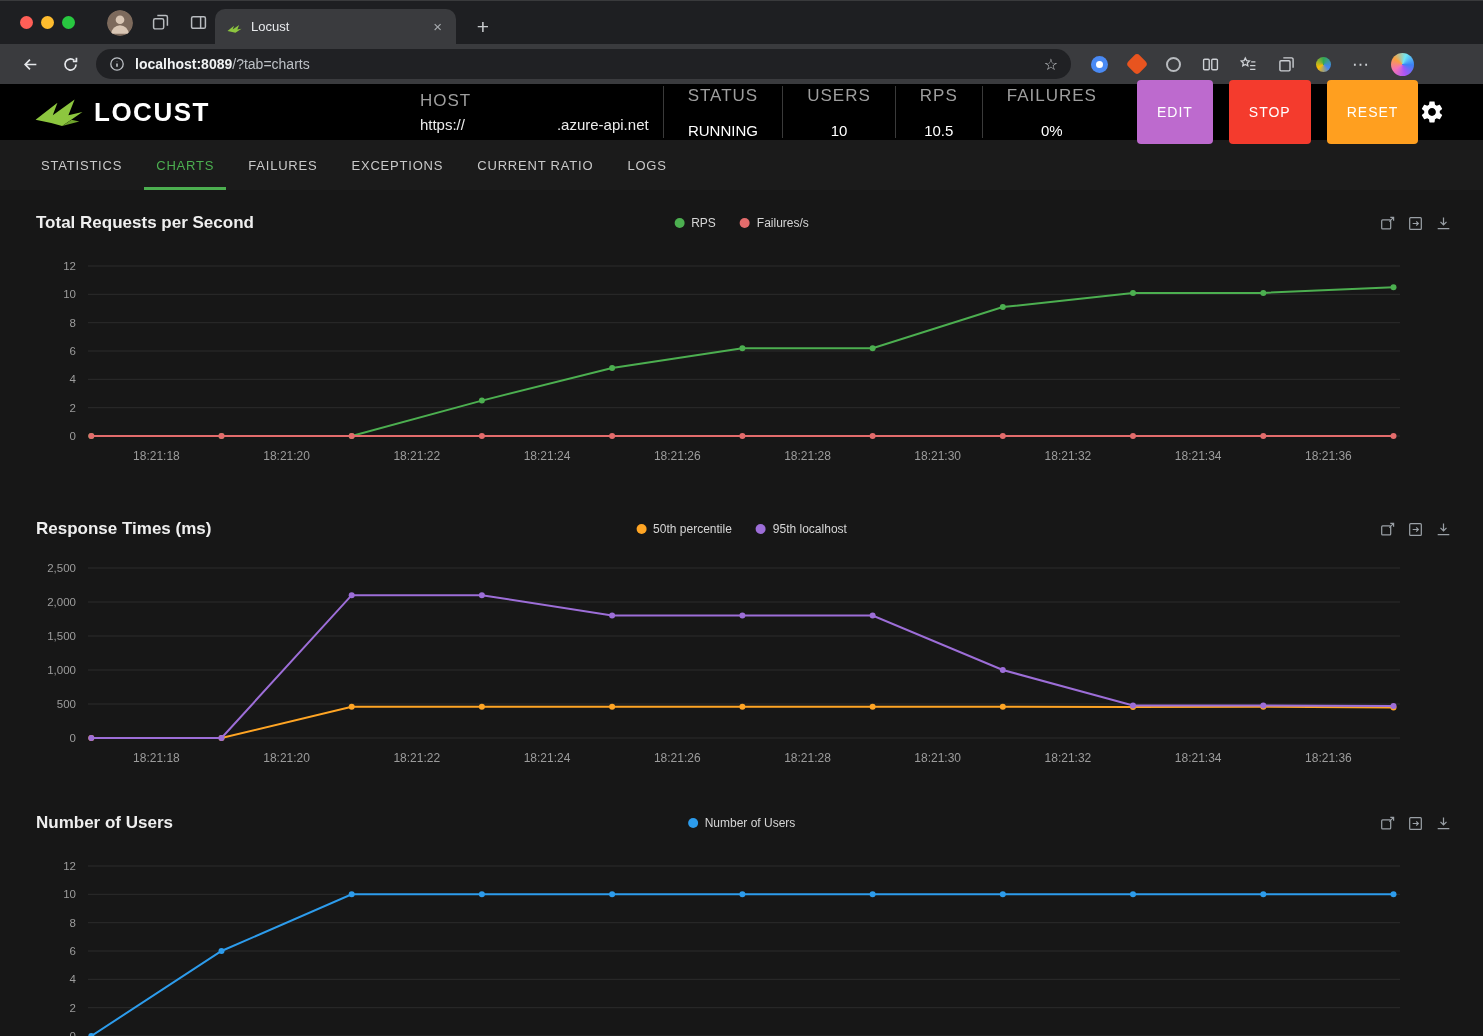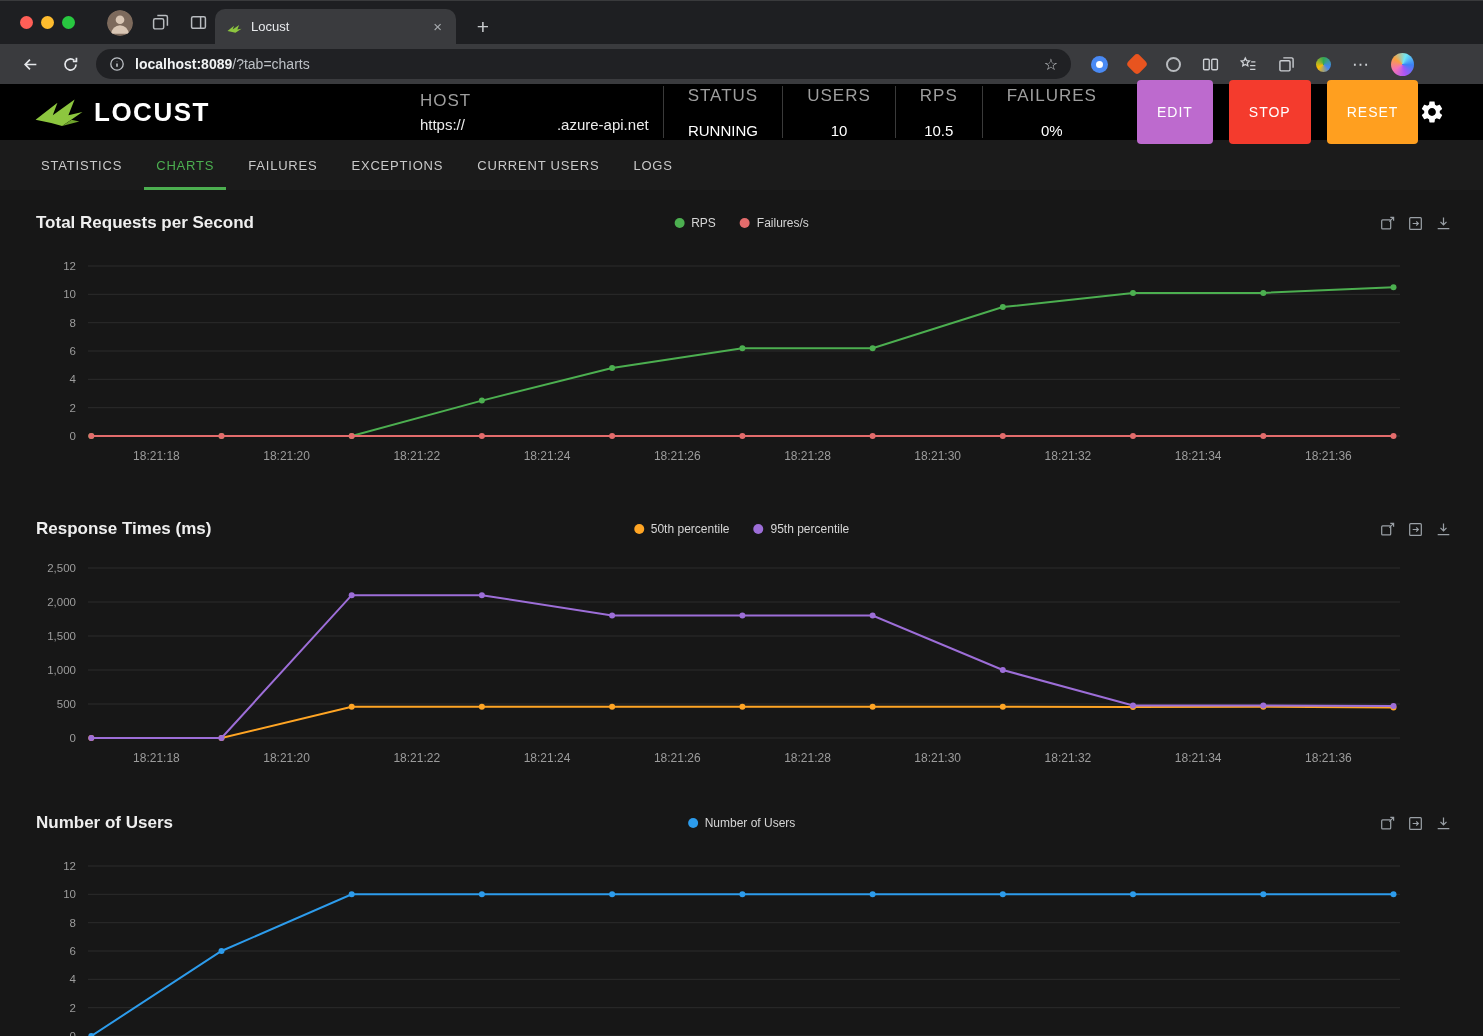--- a/index.html
+++ b/index.html
@@ -238,21 +238,21 @@
         <path d="M19.14 12.94c.04-.3.06-.61.06-.94 0-.32-.02-.64-.07-.94l2.03-1.58c.18-.14.23-.41.12-.61l-1.92-3.32c-.12-.22-.37-.29-.59-.22l-2.39.96c-.5-.38-1.03-.7-1.62-.94l-.36-2.54c-.04-.24-.24-.41-.48-.41h-3.84c-.24 0-.43.17-.47.41l-.36 2.54c-.59.24-1.13.57-1.62.94l-2.39-.96c-.22-.08-.47 0-.59.22L2.74 8.87c-.12.21-.08.47.12.61l2.03 1.58c-.05.3-.09.63-.09.94s.02.64.07.94l-2.03 1.58c-.18.14-.23.41-.12.61l1.92 3.32c.12.22.37.29.59.22l2.39-.96c.5.38 1.03.7 1.62.94l.36 2.54c.05.24.24.41.48.41h3.84c.24 0 .44-.17.47-.41l.36-2.54c.59-.24 1.13-.56 1.62-.94l2.39.96c.22.08.47 0 .59-.22l1.92-3.32c.12-.22.07-.47-.12-.61l-2.01-1.58zM12 15.6c-1.98 0-3.6-1.62-3.6-3.6s1.62-3.6 3.6-3.6 3.6 1.62 3.6 3.6-1.62 3.6-3.6 3.6z"></path>
       </svg>
   </span>
 </header>
 
 <nav class="app-tabs">
   <span class="app-tab">STATISTICS</span>
   <span class="app-tab active">CHARTS</span>
   <span class="app-tab">FAILURES</span>
   <span class="app-tab">EXCEPTIONS</span>
-  <span class="app-tab">CURRENT USERS</span>
+  <span class="app-tab">CURRENT RATIO</span>
   <span class="app-tab">LOGS</span>
 </nav>
 
 <section class="chart-section sec1">
   <div class="chart-header">
     <h2 class="chart-title">Total Requests per Second</h2>
     <div class="chart-legend">
         <span class="legend-item">
           <span class="legend-dot" style="background: rgb(76, 175, 80);"></span>
           <span>RPS</span>
@@ -337,21 +337,21 @@
 <section class="chart-section sec2">
   <div class="chart-header">
     <h2 class="chart-title">Response Times (ms)</h2>
     <div class="chart-legend">
         <span class="legend-item">
           <span class="legend-dot" style="background: rgb(255, 165, 36);"></span>
           <span>50th percentile</span>
         </span>
         <span class="legend-item">
           <span class="legend-dot" style="background: rgb(157, 110, 216);"></span>
-          <span>95th percentile</span>
+          <span>95th localhost</span>
         </span>
       </div>
     <div class="chart-tools">
       <span>
           <svg viewBox="0 0 16 16" fill="none" stroke="currentColor" stroke-width="1.3">
             <rect x="1.8" y="4.2" width="9.6" height="9.6" rx="1"></rect>
             <path d="M10 6l4.2-4.2M14.5 5V1.5H11"></path>
           </svg>
         </span>
       <span>

